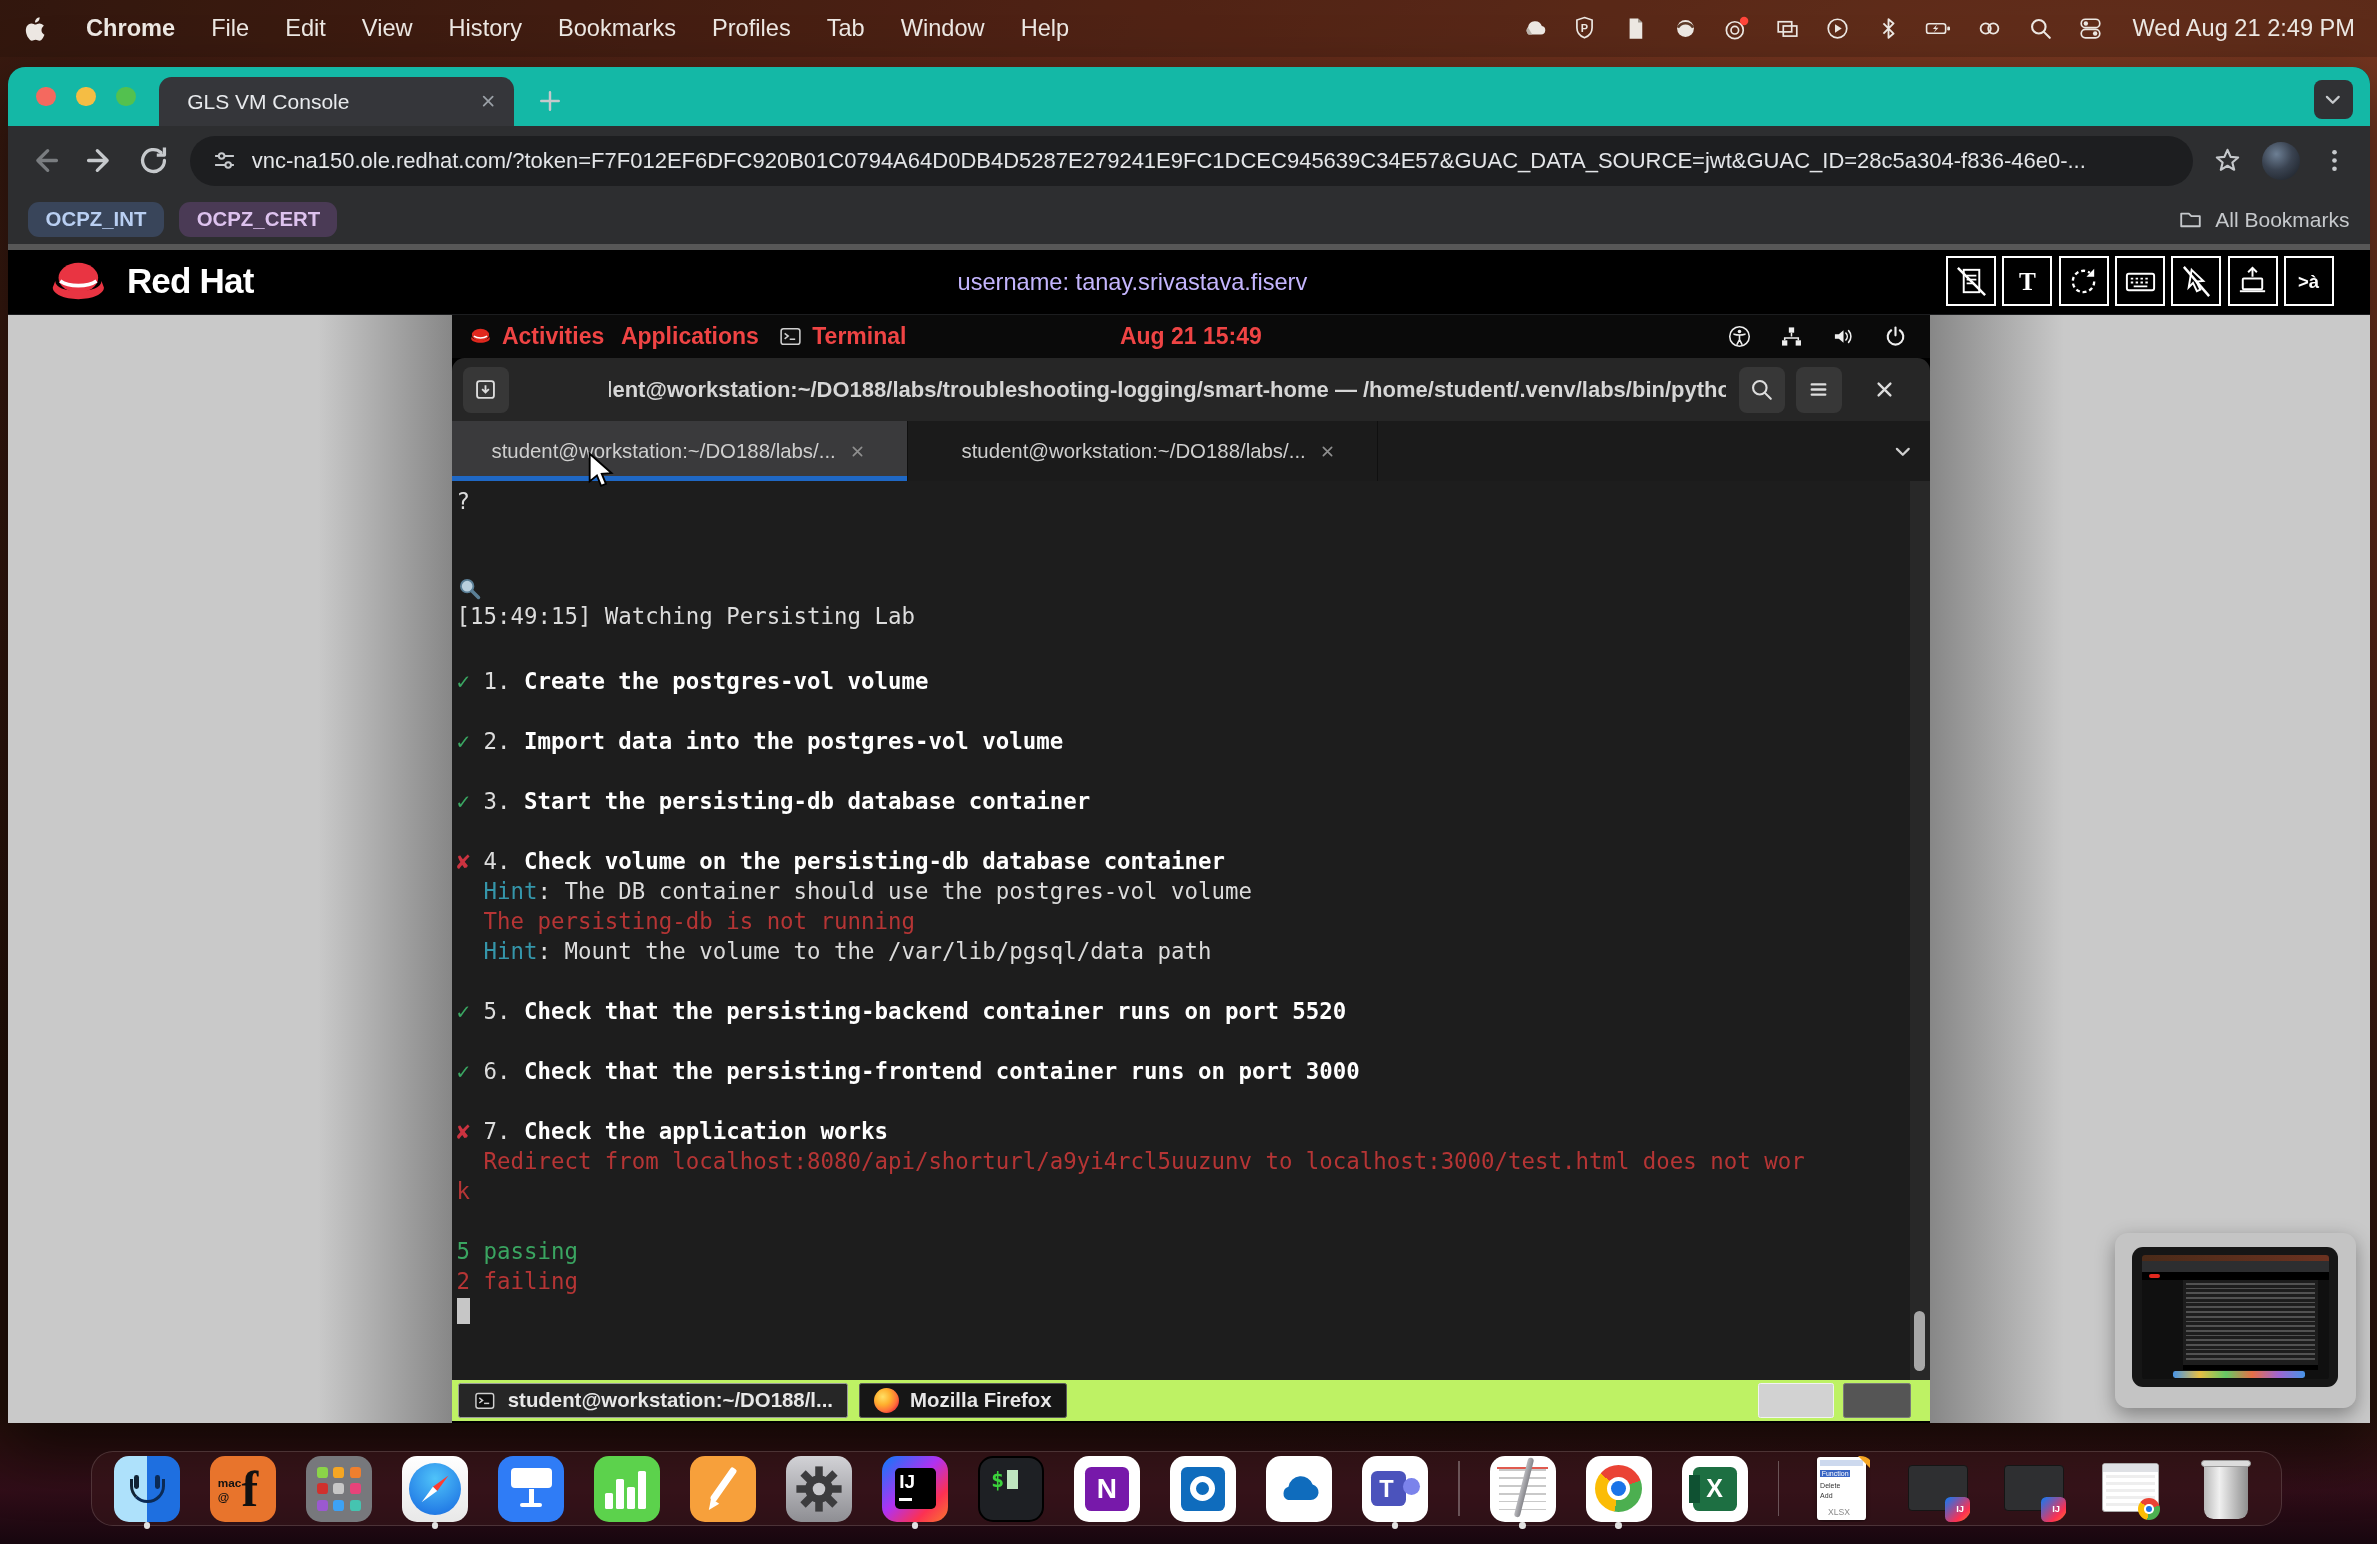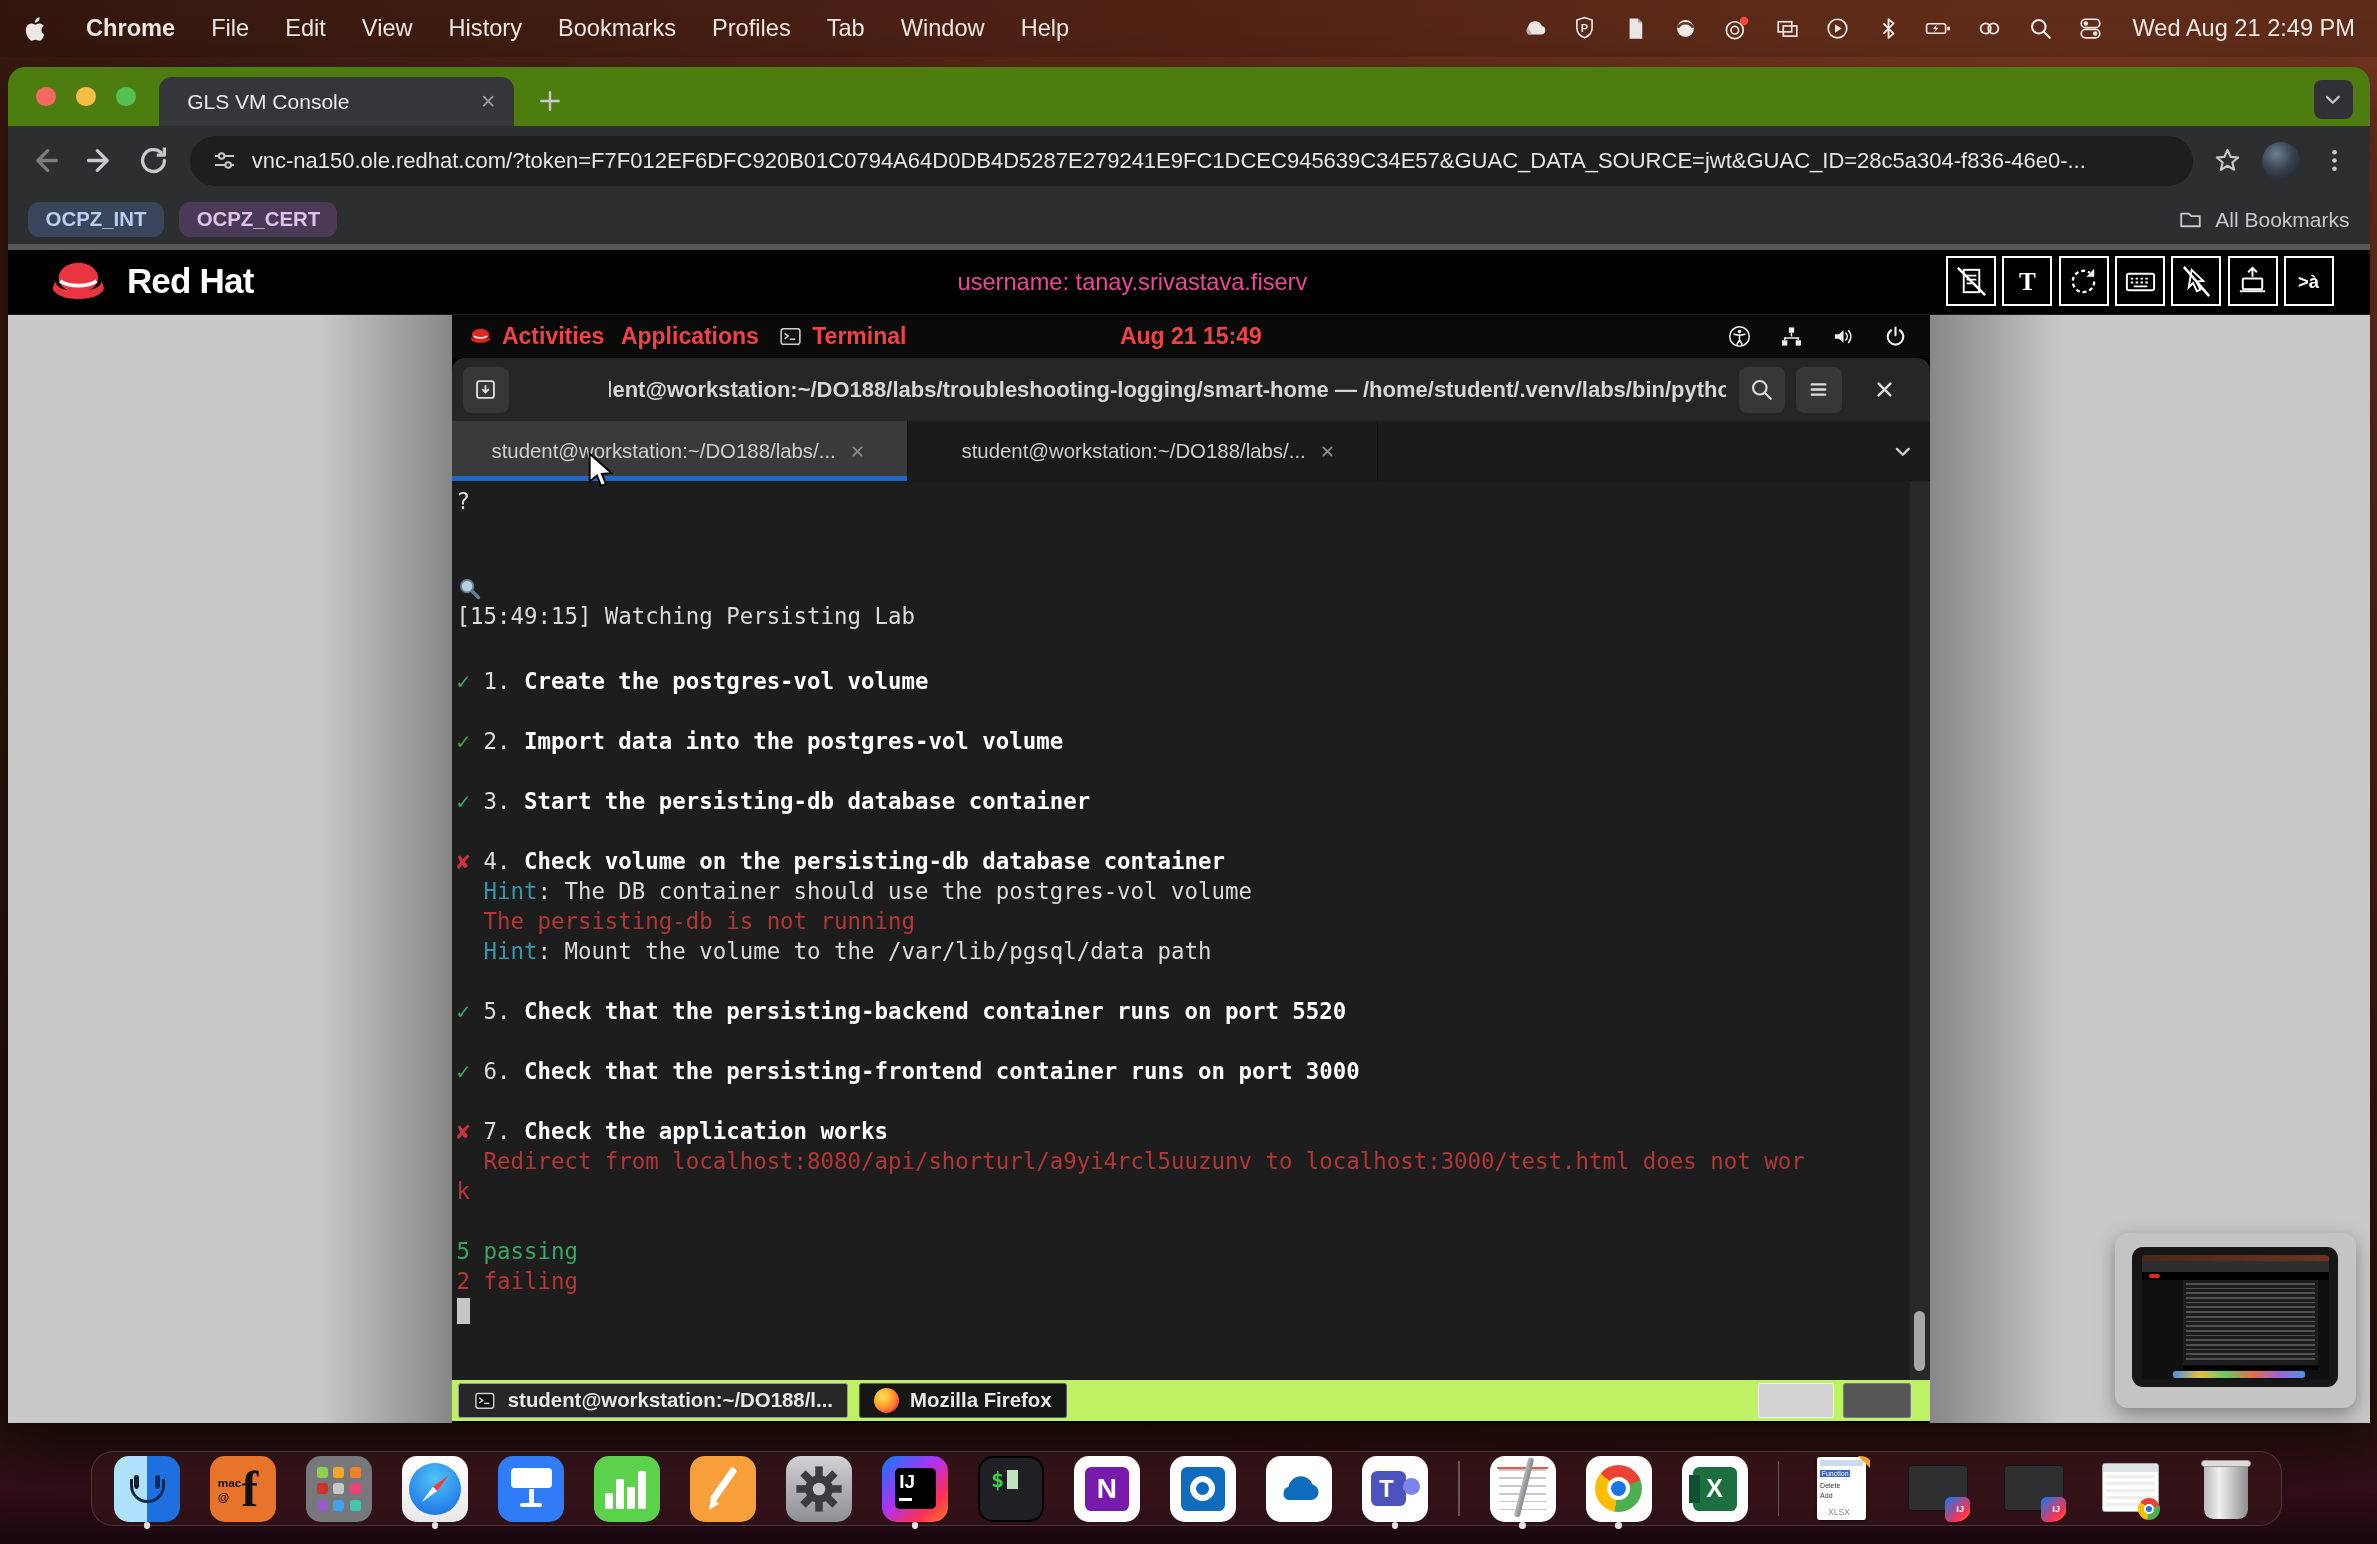--- a/index.html
+++ b/index.html
@@ -21,21 +21,21 @@
   .mb-item.app { font-weight:700; }
   .mb-right { margin-left:auto; display:flex; align-items:center; gap:23.6px; }
   .mb-right svg { width:27px; height:27px; display:block; }
   .mb-apple svg { width:28px; height:28px; display:block; }
   .mb-clock { font-size:23.6px; white-space:nowrap; margin-left:4.7px; }
 
   
   .chrome { position:absolute; left:7.9px; top:67px; width:2362px; height:1356px; z-index:20;
     border-radius:17.3px 17.3px 0 0; overflow:hidden; background:#1c1d1f;
     box-shadow:0 23.6px 63px rgba(0,0,0,.55); }
-  .tabstrip { position:absolute; left:0; top:0; width:100%; height:62px; background:#4d7c0f; }
+  .tabstrip { position:absolute; left:0; top:0; width:100%; height:62px; background:#14b8a6; }
   .lights { position:absolute; left:28px; top:19.7px; display:flex; gap:20.4px; }
   .light { width:19.7px; height:19.7px; border-radius:50%; }
   .light.r { background:#f4695f; } .light.y { background:#f5bd44; } .light.g { background:#53c14f; }
   .btab { position:absolute; left:151px; top:10.2px; width:355px; height:49px; background:#35363a;
     border-radius:12.6px 12.6px 0 0; display:flex; align-items:center; padding:0 15.7px; gap:12.6px; }
   .btab .ttl { color:#e8eaed; font-size:21px; flex:1; white-space:nowrap; overflow:hidden; }
   .btab .tclose svg { width:20.4px; height:20.4px; color:#9aa0a6; }
   .newtab-btn { position:absolute; left:528px; top:20.4px; width:28px; height:28px; color:#c6c9cc; }
   .newtab-btn svg { width:28px; height:28px; }
   .tabsearch { position:absolute; right:17.3px; top:13.4px; width:39px; height:39px; border-radius:7.9px;
@@ -63,21 +63,21 @@
   .allbm svg { width:27px; height:27px; }
 
   .pagetop-divider { position:absolute; left:0; top:177px; width:100%; height:6.3px; background:#575757; }
 
   
   .guac { position:absolute; left:0; top:183px; width:100%; height:64px; background:#000; }
   .rh-logo { position:absolute; left:39px; top:6.3px; display:flex; align-items:center; gap:14px; }
   .rh-logo svg { width:66px; height:50px; }
   .rh-word { color:#fff; font-size:35px; font-weight:700; letter-spacing:-0.8px; }
   .guac-user { position:absolute; left:818px; top:19px; width:613px; text-align:center;
-    color:#ec4899; font-size:23.6px; }
+    color:#c4b5fd; font-size:23.6px; }
   .guac-btns { position:absolute; right:36px; top:6.3px; display:flex; gap:6.3px; }
   .gbtn { width:50px; height:50px; border:2.4px solid #fff; background:#000;
     display:flex; align-items:center; justify-content:center; }
   .gbtn svg { width:35px; height:35px; }
 
   
   .pagebody { position:absolute; left:0; top:248px; width:100%; height:1109px; background:#c9c9c9; }
   .side { position:absolute; top:0; height:100%; }
   .side.left { left:0; width:444px; background:linear-gradient(to left, #878787 0px, #c9c9c9 134px); }
   .side.right { left:1922px; width:439px; background:linear-gradient(to right, #878787 0px, #c9c9c9 134px); }

